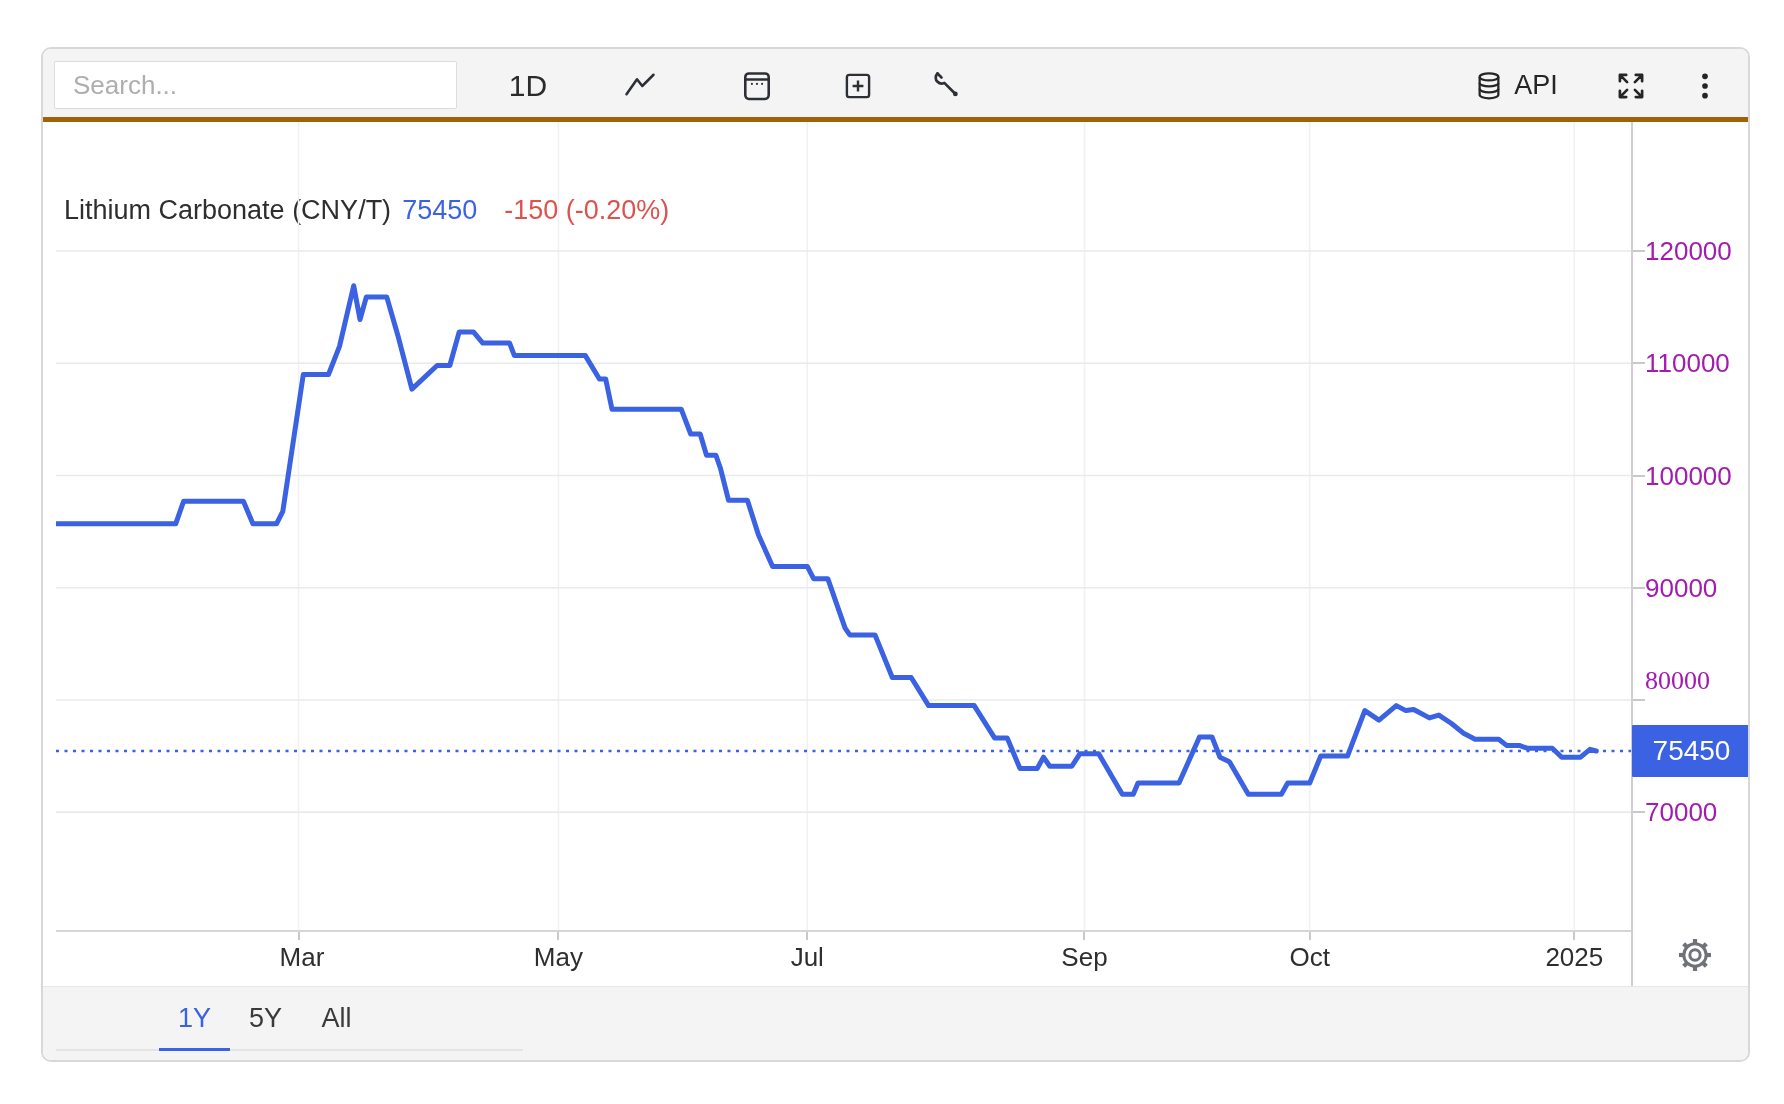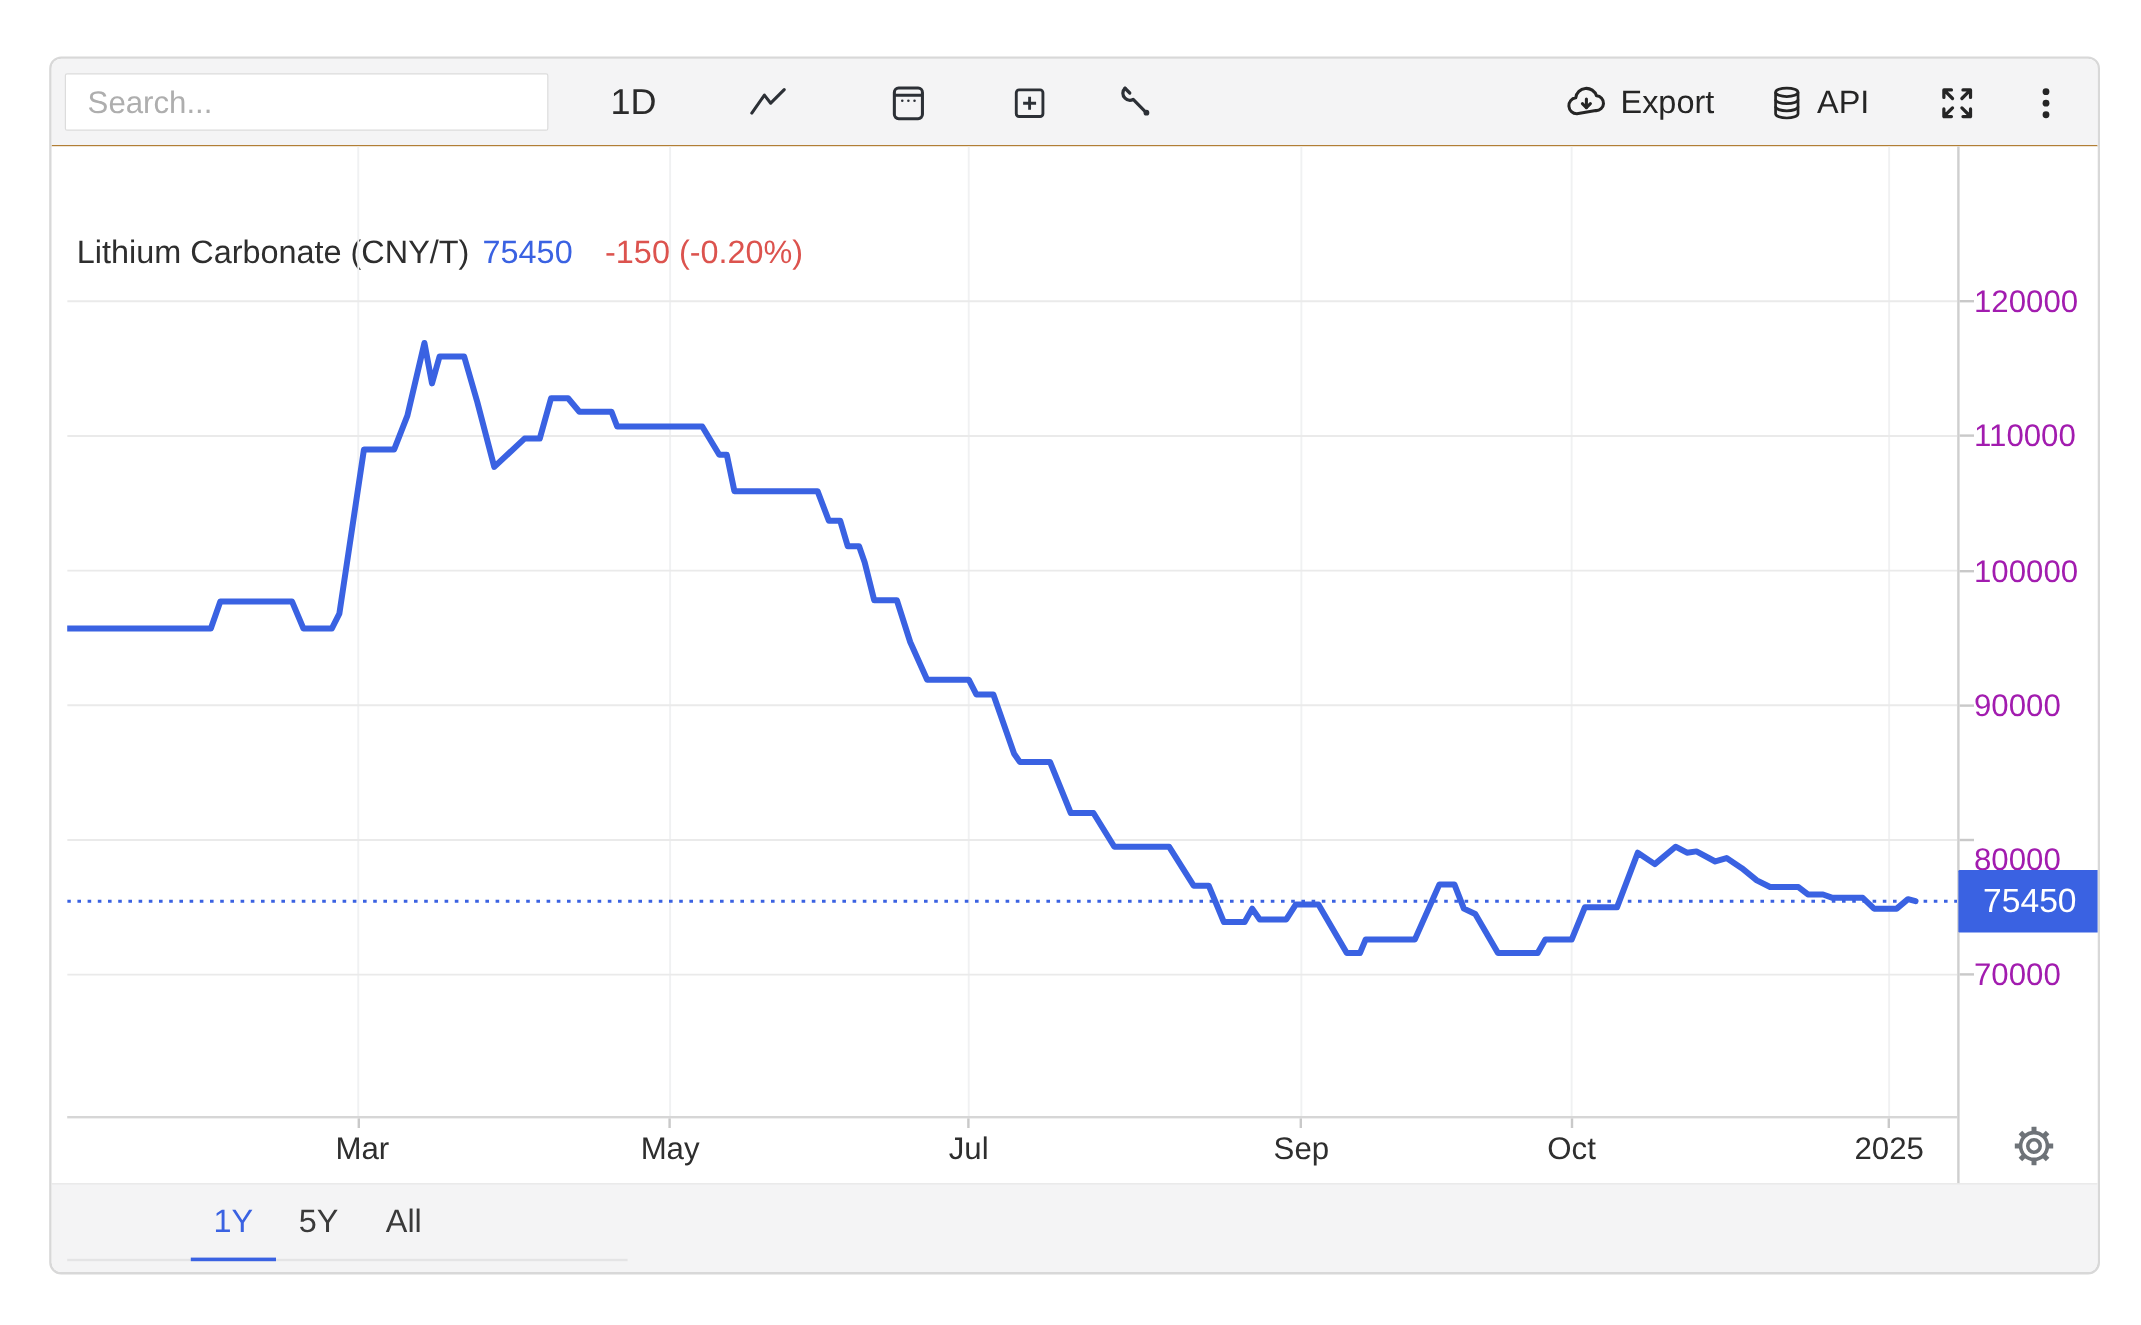--- a/index.html
+++ b/index.html
@@ -1,21 +1,21 @@
 <!DOCTYPE html>
 <html><head>
 <meta charset="utf-8">
 <style>
   html,body{margin:0;padding:0;background:#fff;width:1784px;height:1104px;overflow:hidden;
     font-family:"Liberation Sans","DejaVu Sans",sans-serif;}
   *{box-sizing:border-box;}
   #widget{position:absolute;left:41px;top:47px;width:1709px;height:1015px;background:#fff;
     border:2px solid #d8d8d8;border-radius:10px;overflow:hidden;}
   
-  #toolbar{position:absolute;left:0;top:0;width:100%;height:73px;background:#f4f4f5;border-bottom:1px solid #a16207;text-decoration:underline;}
+  #toolbar{position:absolute;left:0;top:0;width:100%;height:73px;background:#f4f4f5;border-bottom:5px solid #a16207;text-decoration:underline;}
   #search{position:absolute;left:11px;top:12px;width:403px;height:48px;background:#fff;border:1px solid #dcdcdc;
     border-radius:2px;font-size:26px;color:#444;padding:0 18px;outline:none;}
   #search::placeholder{color:#aeaeae;}
   .tbtn{position:absolute;top:0;height:73px;display:flex;align-items:center;justify-content:center;cursor:pointer;}
   .tbtn svg{display:block;}
   #btn-interval{left:455px;width:60px;font-size:30px;color:#2b2b2b;}
   #btn-linetype{left:575px;width:44px;}
   #btn-calendar{left:692px;width:44px;}
   #btn-compare{left:793px;width:44px;}
   #btn-tools{left:883px;width:44px;}
@@ -87,30 +87,20 @@
       </span>
     </div>
     <div class="tbtn" id="btn-tools">
       <span>
         <svg width="34" height="34" viewBox="0 0 24 24" fill="none" stroke="#2c3036" stroke-width="1.9" stroke-linecap="round" stroke-linejoin="round">
           <path d="M4.6 3.2 C2.9 4.8 2.9 7.4 4.6 9 C5.9 10.3 7.9 10.6 9.4 9.8 L16.2 16.6"></path>
           <path d="M4.6 3.2 L7.4 6"></path>
           <circle cx="17.2" cy="17.6" r="1.7" fill="#2c3036" stroke="none"></circle>
         </svg>
       </span>
-    </div>
-    <div class="tbtn" id="btn-export">
-      <span>
-        <svg width="38" height="38" viewBox="0 0 24 24" fill="none" stroke="#252525" stroke-width="1.6" stroke-linecap="round" stroke-linejoin="round">
-          <path d="M7 17.5 a4.2 4.2 0 0 1 -0.6 -8.36 A5.6 5.6 0 0 1 17.3 8.1 a3.9 3.9 0 0 1 -0.4 7.8 z"></path>
-          <line x1="12" y1="9.8" x2="12" y2="14.2"></line>
-          <polyline points="9.9,12.2 12,14.4 14.1,12.2"></polyline>
-        </svg>
-      </span>
-      <span>Export</span>
     </div>
     <div class="tbtn" id="btn-api">
       <span>
         <svg width="34" height="34" viewBox="0 0 24 24" fill="none" stroke="#252525" stroke-width="1.6">
           <ellipse cx="12" cy="5.6" rx="6.6" ry="2.5"></ellipse>
           <path d="M5.4 5.6 v4.2 c0 1.4 3 2.5 6.6 2.5 s6.6 -1.1 6.6 -2.5 v-4.2"></path>
           <path d="M5.4 9.8 v4.2 c0 1.4 3 2.5 6.6 2.5 s6.6 -1.1 6.6 -2.5 v-4.2"></path>
           <path d="M5.4 14 v4.2 c0 1.4 3 2.5 6.6 2.5 s6.6 -1.1 6.6 -2.5 v-4.2"></path>
         </svg>
       </span>
@@ -157,21 +147,21 @@
         <line x1="0" x2="1575" y1="129.05555555555554" y2="129.05555555555554" stroke="#eaeaea" stroke-width="1.6"></line>
         <line x1="0" x2="1575" y1="629.0055555555556" y2="629.0055555555556" stroke="#3a62e2" stroke-width="2.4" stroke-dasharray="3 5.5"></line>
         <polyline points="0.0,401.8 119.7,401.8 127.6,379.3 187.4,379.3 196.9,401.8 220.5,401.8 226.8,389.4 247.3,252.5 272.5,252.5 283.5,224.4 297.7,163.8 304.0,197.5 310.3,175.1 330.8,175.1 341.8,213.2 355.9,267.1 381.1,243.5 393.8,243.5 403.2,209.9 417.4,209.9 426.8,221.1 453.6,221.1 458.3,233.4 529.2,233.4 543.4,257.0 549.7,257.0 556.0,287.3 625.3,287.3 634.7,312.0 644.2,312.0 650.5,333.3 659.9,333.3 664.6,346.8 672.5,378.2 691.4,378.2 702.5,413.0 716.6,444.4 751.3,444.4 757.6,456.7 771.8,456.7 789.1,506.1 793.8,512.9 819.0,512.9 836.3,555.5 855.2,555.5 872.6,583.6 918.2,583.6 938.7,616.1 951.3,616.1 963.9,646.4 981.2,646.4 987.5,635.2 993.8,644.2 1015.9,644.2 1023.8,631.8 1042.7,631.8 1066.3,672.2 1077.3,672.2 1082.0,661.0 1123.0,661.0 1143.5,615.0 1156.0,615.0 1163.9,635.2 1173.4,639.7 1192.3,672.2 1225.4,672.2 1231.7,661.0 1253.7,661.0 1264.7,634.1 1291.5,634.1 1308.8,588.6 1323.0,598.1 1340.3,583.6 1349.8,588.6 1357.7,587.5 1373.4,595.9 1382.8,593.1 1395.5,601.5 1408.0,611.6 1419.1,617.2 1442.7,617.2 1450.6,623.4 1463.2,623.4 1471.1,626.2 1496.3,626.2 1505.7,635.2 1524.6,635.2 1534.0,627.3 1540.3,629.0" fill="none" stroke="#3a62e2" stroke-width="5" stroke-linejoin="round" stroke-linecap="round"></polyline>
       </svg>
 
     <div id="y-sep"></div>
     <div id="y-axis">
         <div class="ytick" style="top: 689.167px;"></div>
         <div class="ylabel" style="top: 674.167px;">70000</div>
         <div class="ytick" style="top: 576.944px;"></div>
-        <div class="ylabel" style="top: 578px;">80000</div>
+        <div class="ylabel" style="top: 543px; font-family: Liberation Serif, serif;">80000</div>
         <div class="ytick" style="top: 464.722px;"></div>
         <div class="ylabel" style="top: 449.722px;">90000</div>
         <div class="ytick" style="top: 352.5px;"></div>
         <div class="ylabel" style="top: 337.5px;">100000</div>
         <div class="ytick" style="top: 240.278px;"></div>
         <div class="ylabel" style="top: 225.278px;">110000</div>
         <div class="ytick" style="top: 128.056px;"></div>
         <div class="ylabel" style="top: 113.056px;">120000</div>
       </div>
 

